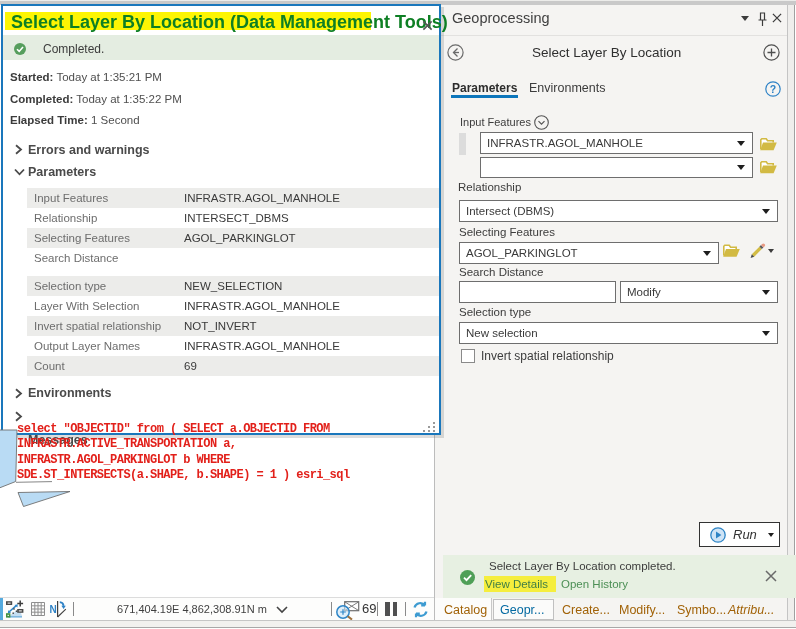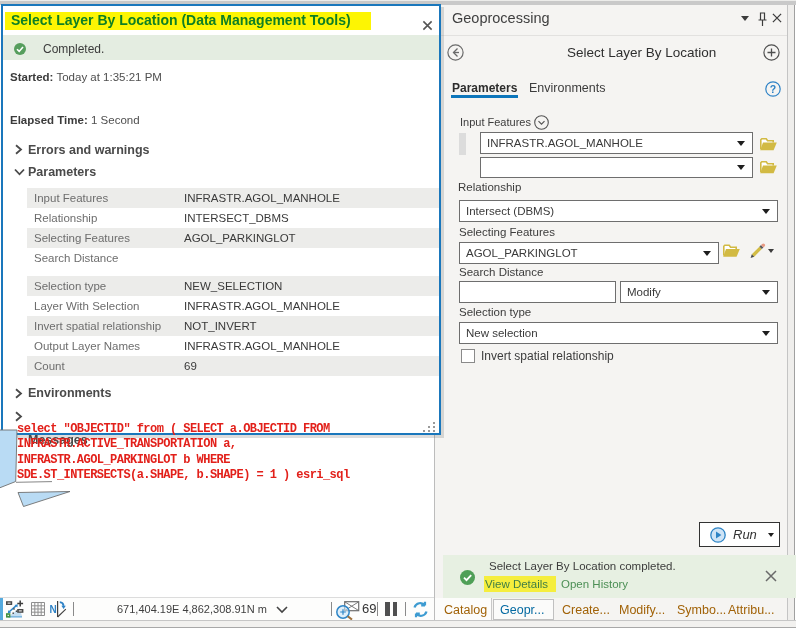--- a/index.html
+++ b/index.html
@@ -53,21 +53,21 @@
     <svg class="abs" style="left:772px;top:13px;" width="10" height="10" viewBox="0 0 11 11">
         <path d="M1,1 L10,10 M10,1 L1,10" stroke="#3c3c3c" stroke-width="1.4"></path>
       </svg>
     <div class="abs" style="left:435px;top:35px;width:352px;height:1px;background:#e2e1df;"></div>
 
     <svg class="abs" style="left:447px;top:44px;" width="17" height="17" viewBox="0 0 17 17">
         <circle cx="8.5" cy="8.5" r="7.6" fill="none" stroke="#6a6a6a" stroke-width="1.2"></circle>
         <path d="M10.5,4.5 L6.5,8.5 L10.5,12.5" fill="none" stroke="#6a6a6a" stroke-width="1.3"></path>
         <path d="M6.7,8.5 L12,8.5" stroke="#6a6a6a" stroke-width="1.3"></path>
       </svg>
-    <div class="ptext" style="left:567px;top:45px;font-size:13.5px;color:#2f2f2f;">Select Layer By Location</div>
+    <div class="ptext" style="left:532px;top:45px;font-size:13.5px;color:#2f2f2f;">Select Layer By Location</div>
     <svg class="abs" style="left:763px;top:44px;" width="17" height="17" viewBox="0 0 17 17">
         <circle cx="8.5" cy="8.5" r="7.6" fill="none" stroke="#4f4f4f" stroke-width="1.2"></circle>
         <path d="M8.5,4.5 L8.5,12.5 M4.5,8.5 L12.5,8.5" stroke="#4f4f4f" stroke-width="1.3"></path>
       </svg>
 
     <div class="ptext" style="left:452px;top:81px;font-size:12px;font-weight:700;color:#2d2d2d;">Parameters</div>
     <div class="abs" style="left:451px;top:95px;width:67px;height:2.5px;background:#0d76bb;"></div>
     <div class="ptext" style="left:529px;top:81px;font-size:12.5px;">Environments</div>
     <svg class="abs" style="left:765px;top:81px;" width="16" height="16" viewBox="0 0 16 16">
         <circle cx="8" cy="8" r="7.2" fill="none" stroke="#2e82c6" stroke-width="1.2"></circle>
@@ -215,39 +215,40 @@
   </div>
   <div id="bottomstrip"></div>
   <div id="tabs">
     <div class="abs" style="left:435px;top:598px;width:56px;height:22px;background:#fcfcfb;border-right:1px solid #c8c8c8;"></div>
     <div class="tabt" style="left:444px;">Catalog</div>
     <div class="abs" style="left:493px;top:599px;width:59px;height:19px;background:#fbfbfa;border:1px solid #c0c0c0;"></div>
     <div class="tabt" style="left:500px;color:#0369a1;">Geopr...</div>
     <div class="tabt" style="left:562px;">Create...</div>
     <div class="tabt" style="left:619px;">Modify...</div>
     <div class="tabt" style="left:677px;">Symbo...</div>
-    <div class="tabt" style="left:728px;">Attribu...</div>
+    <div class="tabt" style="left:728px;font-style:italic;">Attribu...</div>
   </div>
 
   <div id="dialog">
 
     <div class="abs" style="left:1.5px;top:5.5px;height:18.5px;background:#fdf503;width:366px;"></div>
-    <div class="abs" style="left:8px;top:6px;font-size:14px;font-weight:700;color:#0e7f24;white-space:nowrap;">Select Layer By Location (Data Management Tools)</div>
+    <div class="abs" style="left:8px;top:6px;font-size:18px;font-weight:700;color:#0e7f24;white-space:nowrap;">Select Layer By Location (Data Management Tools)</div>
     <svg class="abs" style="left:419px;top:14px;" width="11" height="11" viewBox="0 0 12 12">
         <path d="M1.5,1.5 L10.5,10.5 M10.5,1.5 L1.5,10.5" stroke="#555" stroke-width="1.7"></path>
       </svg>
 
     <div class="abs" style="left:0;top:29px;width:436px;height:25px;background:#e4ede1;"></div>
     <svg class="abs" style="left:11px;top:37px;" width="12" height="12" viewBox="0 0 12 12">
         <circle cx="6" cy="6" r="6" fill="#569e5d"></circle>
         <path d="M3,6.2 L5.2,8.4 L9,4" stroke="#fff" stroke-width="1.6" fill="none"></path>
       </svg>
     <div class="dtext" style="left:40px;top:36px;font-size:12px;">Completed.</div>
 
     <div class="dtext" style="left:7px;top:65px;"><b>Started:</b> <span style="color:#4f4f4f;">Today at 1:35:21 PM</span></div>
+    <div class="dtext" style="left:7px;top:87px;"><b>Completed:</b> <span style="color:#4f4f4f;">Today at 1:35:22 PM</span></div>
     <div class="dtext" style="left:7px;top:108px;"><b>Elapsed Time:</b> <span style="color:#4f4f4f;">1 Second</span></div>
 
     <svg class="abs" style="left:11px;top:138px;" width="9" height="11" viewBox="0 0 9 11">
         <path d="M2,1.2 L7,5.5 L2,9.8" fill="none" stroke="#4a4a4a" stroke-width="1.8"></path>
       </svg>
     <div class="dtext" style="left:25px;top:137px;font-size:12.5px;font-weight:700;color:#4a4a4a;">Errors and warnings</div>
     <svg class="abs" style="left:11px;top:162px;" width="11" height="8" viewBox="0 0 11 8">
         <path d="M1,1.5 L5.5,6.3 L10,1.5" fill="none" stroke="#4a4a4a" stroke-width="1.8"></path>
       </svg>
     <div class="dtext" style="left:25px;top:159px;font-size:12.5px;font-weight:700;color:#4a4a4a;">Parameters</div>

